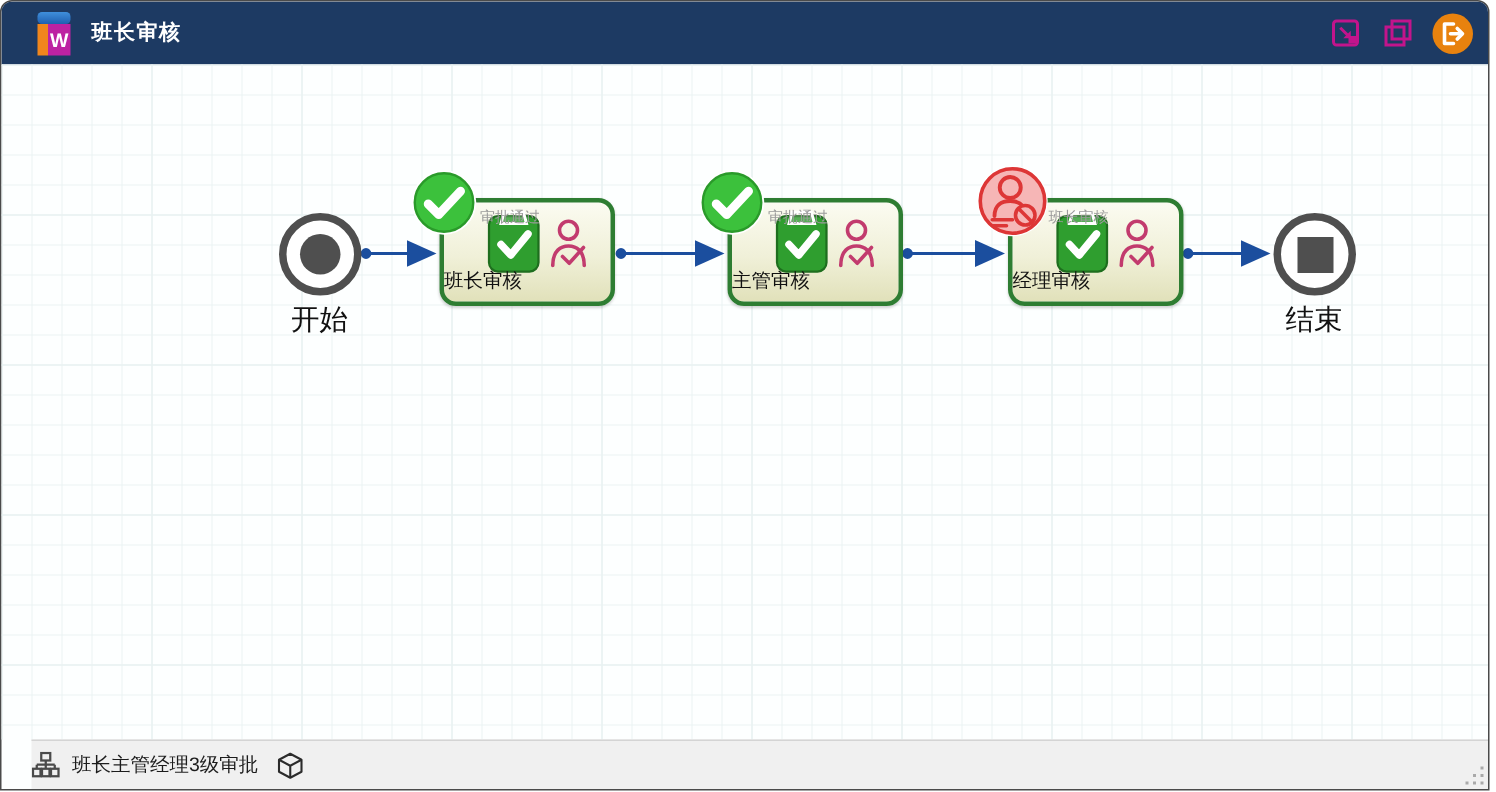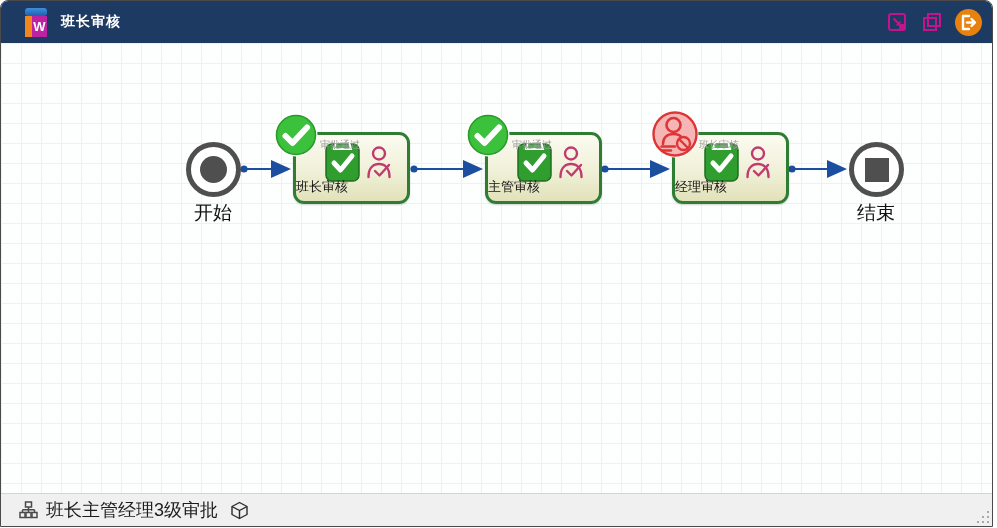--- a/index.html
+++ b/index.html
@@ -47,21 +47,21 @@
   .node-label { position:absolute; left:0; right:0; bottom:5px; text-align:left;
     font-size:13px; color:#111; }
   .badge { position:absolute; left:-22px; top:-22px; }
   .badge-red { position:absolute; left:-24px; top:-25px; }
   .status-label { position:absolute; left:24px; top:-20px; font-size:10px; color:#9b9b9b; white-space:nowrap;margin-top:23px; }
 
   .connectors { position:absolute; left:0; top:0; width:100%; height:100%; pointer-events:none; }
 
   
   .statusbar { height:33px; background:#f0f0f0; border-top:1px solid #d4d4d4; flex:0 0 auto;
-    display:flex; align-items:center; padding:0 18px; gap:8px; font-size:18px; color:#1c1c1c; position:relative; }
+    display:flex; align-items:center; padding:0 0; gap:8px; font-size:13px; color:#1c1c1c; position:relative;margin-left:20px; }
   .grip { position:absolute; right:3px; bottom:3px; width:13px; height:13px; }
   .grip i { position:absolute; width:2px; height:2px; background:#a9a9a9; }
 </style>
 </head>
 <body>
 
 <div class="window">
 
   <div class="titlebar">
     <div class="logo">

